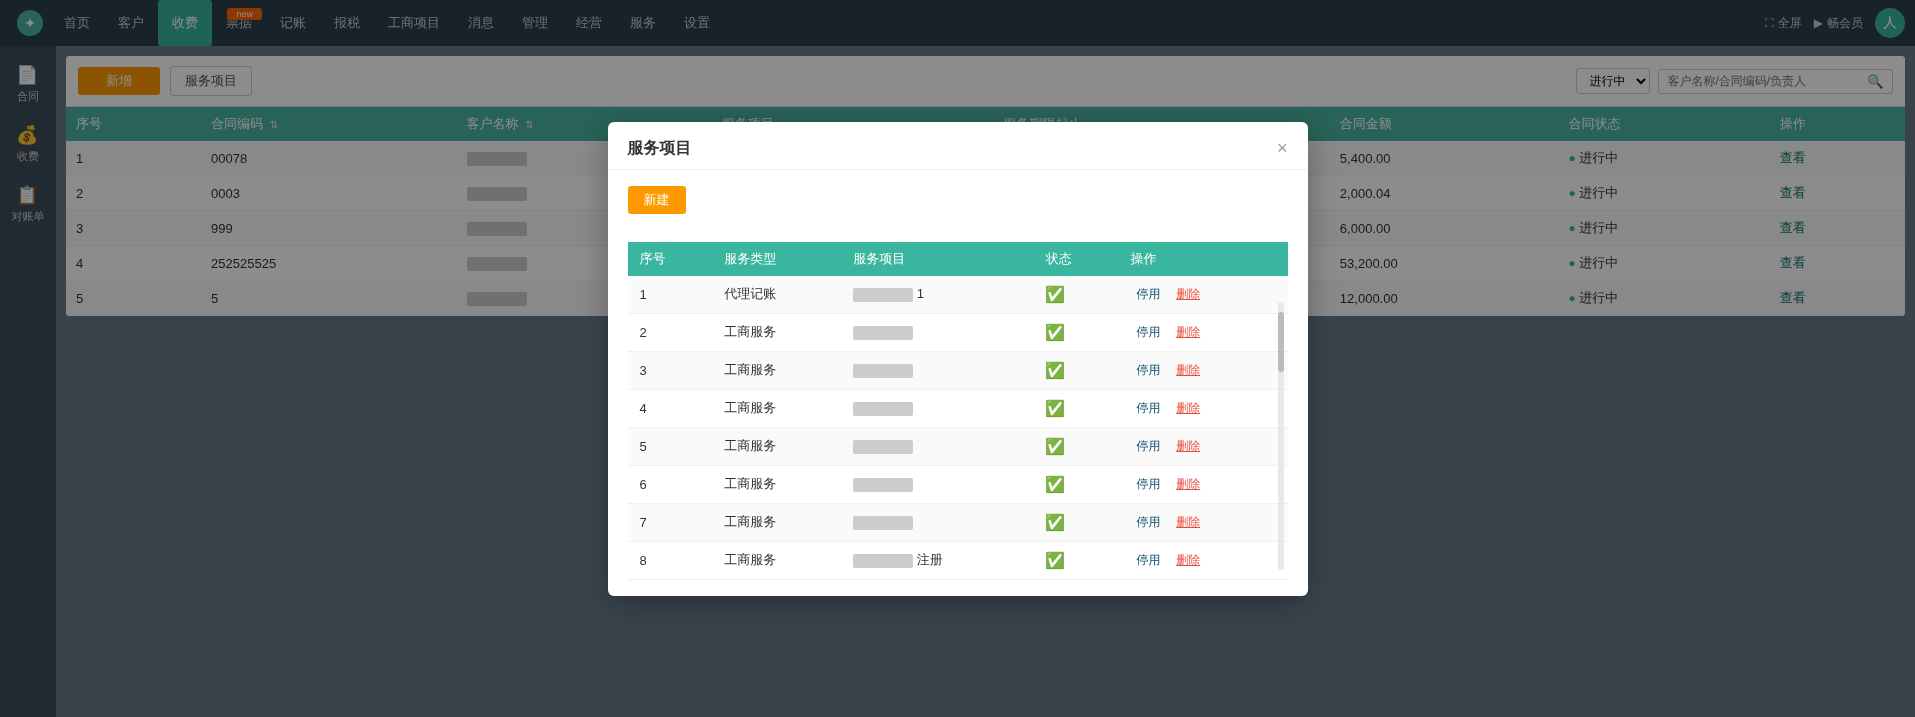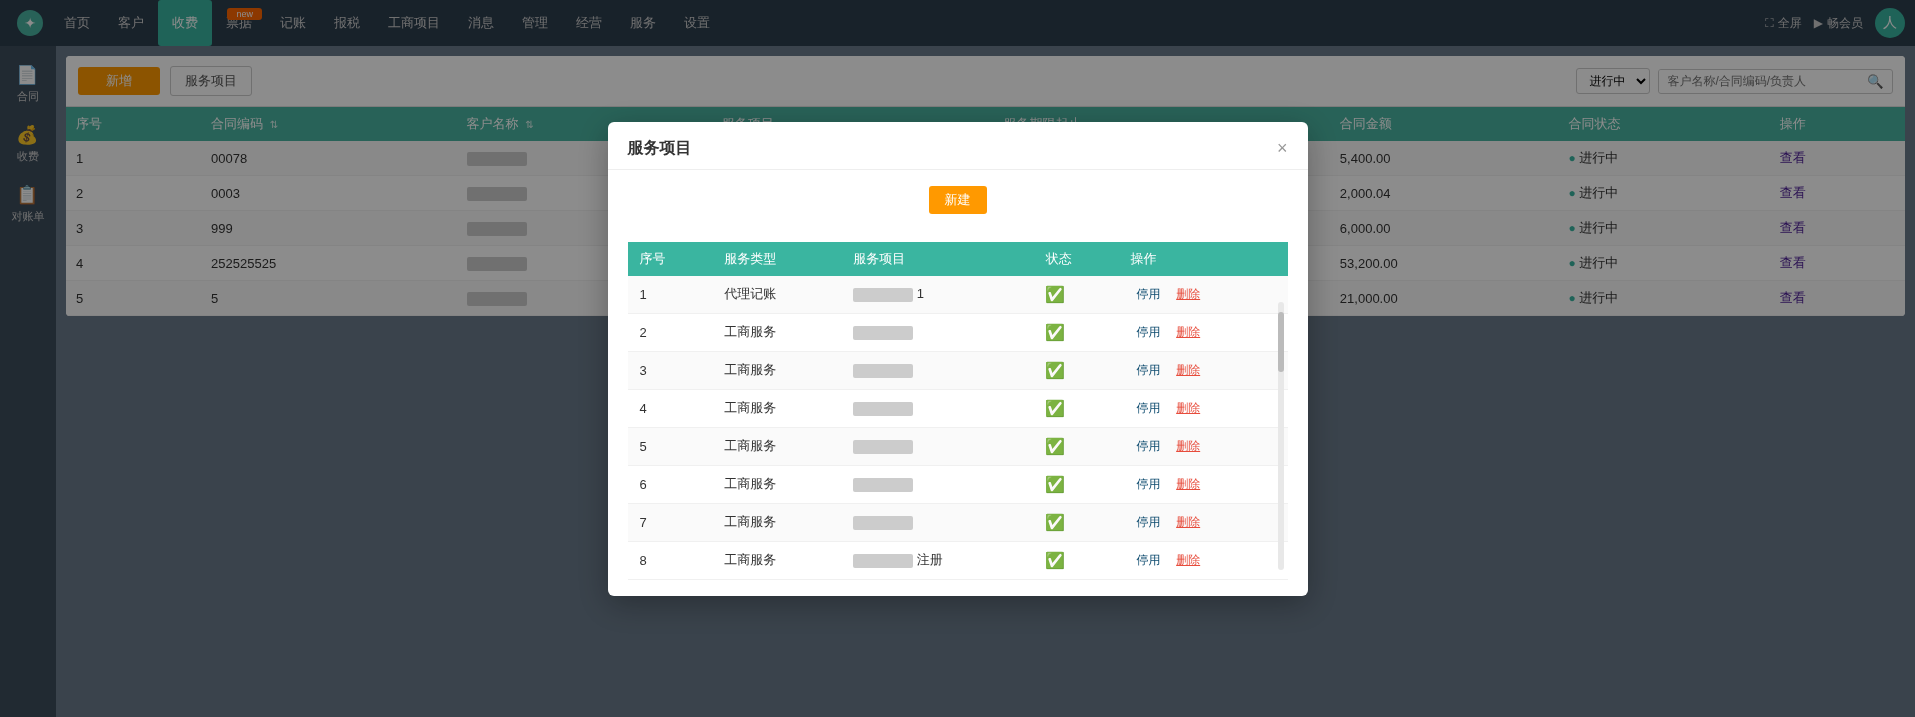--- a/index.html
+++ b/index.html
@@ -40,32 +40,32 @@
     .search-box .search-icon-btn { background: none; border: none; cursor: pointer; padding: 4px 8px; }
 
     
     .data-table { width: 100%; border-collapse: collapse; }
     .data-table thead tr { background: #4ab3a0; color: #fff; }
     .data-table thead th { padding: 8px 10px; text-align: left; font-weight: normal; font-size: 13px; white-space: nowrap; }
     .data-table tbody tr { border-bottom: 1px solid #f0f0f0; background: #fff; }
     .data-table tbody tr:nth-child(odd) { background: #fafafa; }
     .data-table tbody td { padding: 8px 10px; color: #333; font-size: 13px; white-space: nowrap; }
     .status-badge { color: #3ab5a0; font-size: 12px; }
-    .action-link { color: #4c1d95; cursor: pointer; text-decoration: none; }
+    .action-link { color: #0f766e; cursor: pointer; text-decoration: none; }
     .blurred { background: #ccc; color: #ccc; border-radius: 2px; display: inline-block; min-width: 60px; height: 14px; vertical-align: middle; }
     .sort-arrow { font-size: 10px; margin-left: 3px; opacity: 0.8; }
 
     
     .overlay { position: fixed; top: 0; left: 0; width: 100%; height: 100%; background: rgba(0,0,0,0.45); z-index: 100; display: flex; align-items: center; justify-content: center; }
     .modal { background: #fff; border-radius: 6px; width: 700px; max-height: 580px; display: flex; flex-direction: column; position: relative; box-shadow: 0 8px 32px rgba(0,0,0,0.3); }
     .modal-header { padding: 16px 20px 10px; display: flex; align-items: center; justify-content: space-between; border-bottom: 1px solid #eee; }
     .modal-title { font-size: 16px; color: #333; font-weight: bold; }
     .modal-close { background: none; border: none; font-size: 18px; cursor: pointer; color: #999; }
     .modal-body { padding: 16px 20px; flex: 1; overflow: auto; }
-    .modal-toolbar { display: flex; justify-content: center; margin-bottom: 28px; }
+    .modal-toolbar { display: flex; justify-content: flex-start; margin-bottom: 28px; }
     .btn-new-modal { background: #f90; color: #fff; border: none; padding: 5px 16px; border-radius: 3px; cursor: pointer; font-size: 13px; }
 
     
     .modal-table { width: 100%; border-collapse: collapse; }
     .modal-table thead tr { background: #3ab5a0; color: #fff; }
     .modal-table thead th { padding: 8px 12px; text-align: left; font-weight: normal; font-size: 13px; }
     .modal-table tbody tr { border-bottom: 1px solid #f0f0f0; }
     .modal-table tbody tr:nth-child(odd) { background: #fafafa; }
     .modal-table tbody td { padding: 8px 12px; font-size: 13px; color: #333; vertical-align: middle; }
     .check-icon { color: #3ab5a0; font-size: 16px; }
@@ -223,21 +223,21 @@
     <td>53,200.00</td>
     <td><span class="status-badge">●</span> 进行中</td>
     <td><a class="action-link">查看</a></td>
   </tr>
             <tr>
     <td>5</td>
     <td>5</td>
     <td><span class="blurred">&nbsp;&nbsp;&nbsp;&nbsp;&nbsp;&nbsp;&nbsp;&nbsp;</span></td>
     <td>小规模记账</td>
     <td>202303-202402</td>
-    <td>21,000.00</td>
+    <td>12,000.00</td>
     <td><span class="status-badge">●</span> 进行中</td>
     <td><a class="action-link">查看</a></td>
   </tr>
           </tbody>
       </table>
     </div>
   </main>
 </div>
 
 <div class="overlay">

